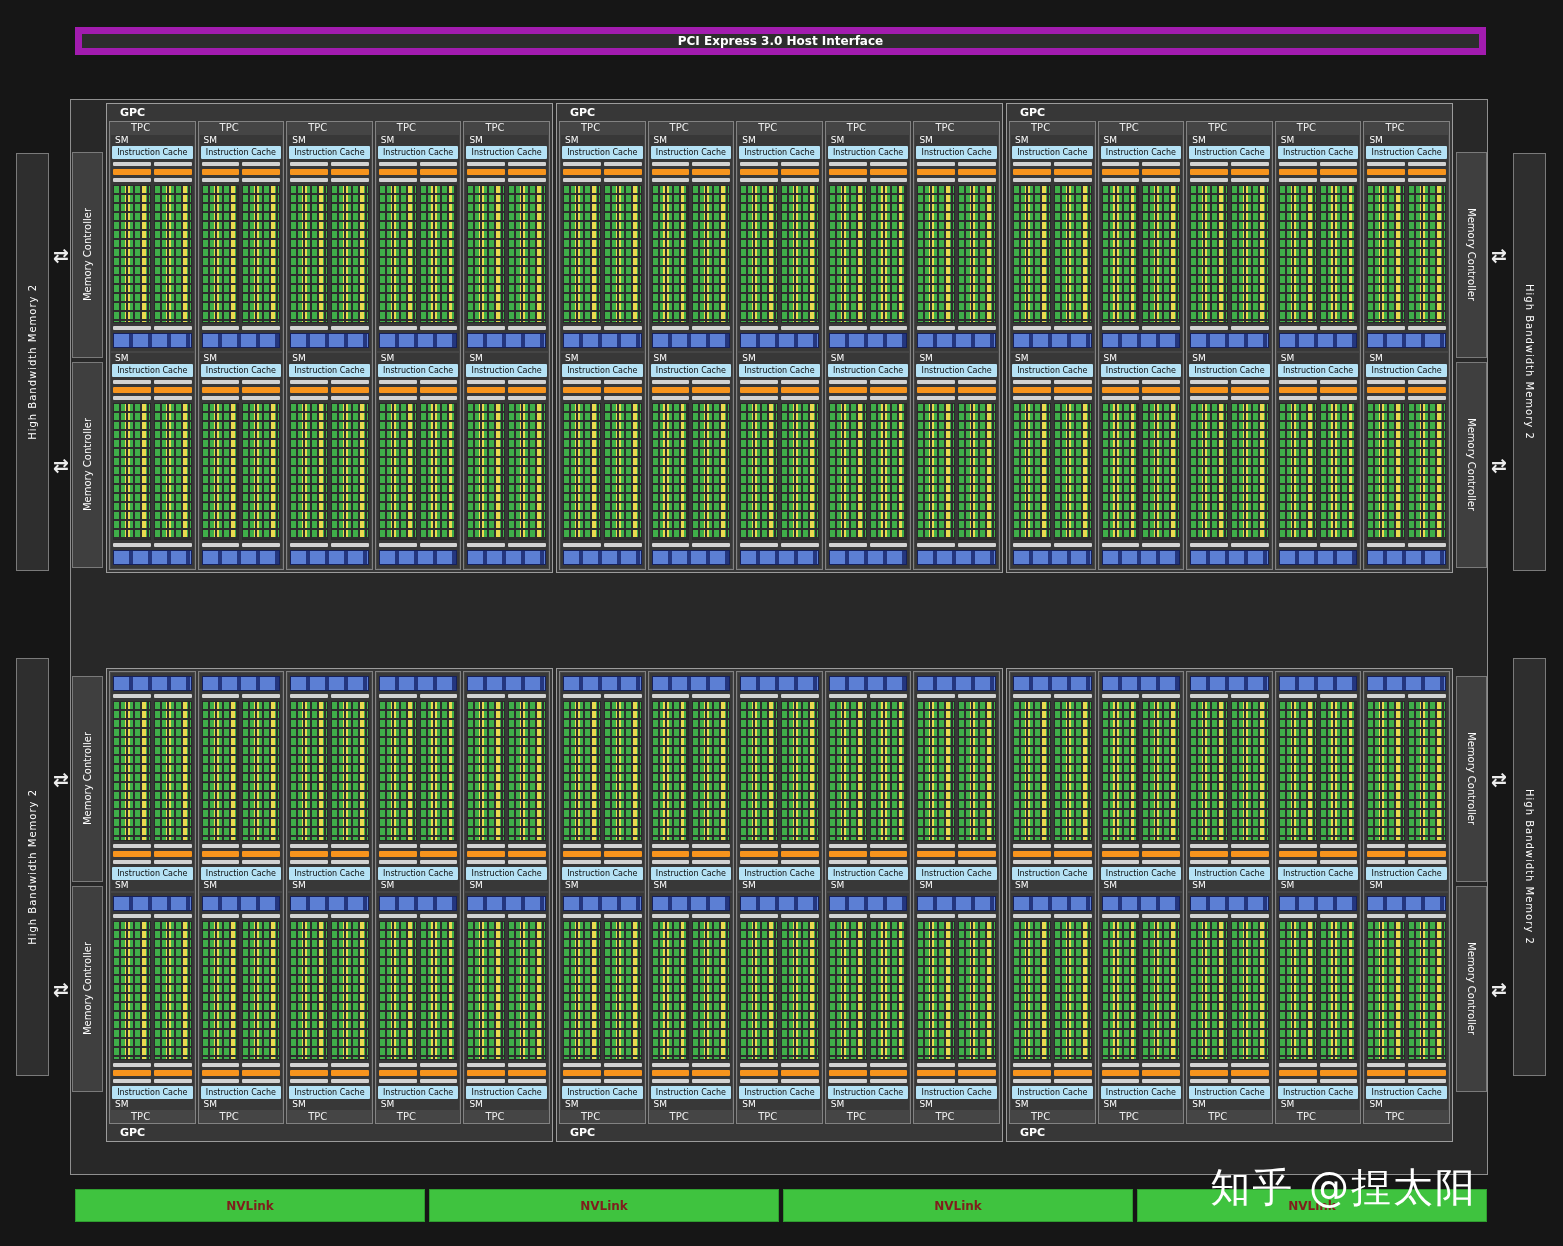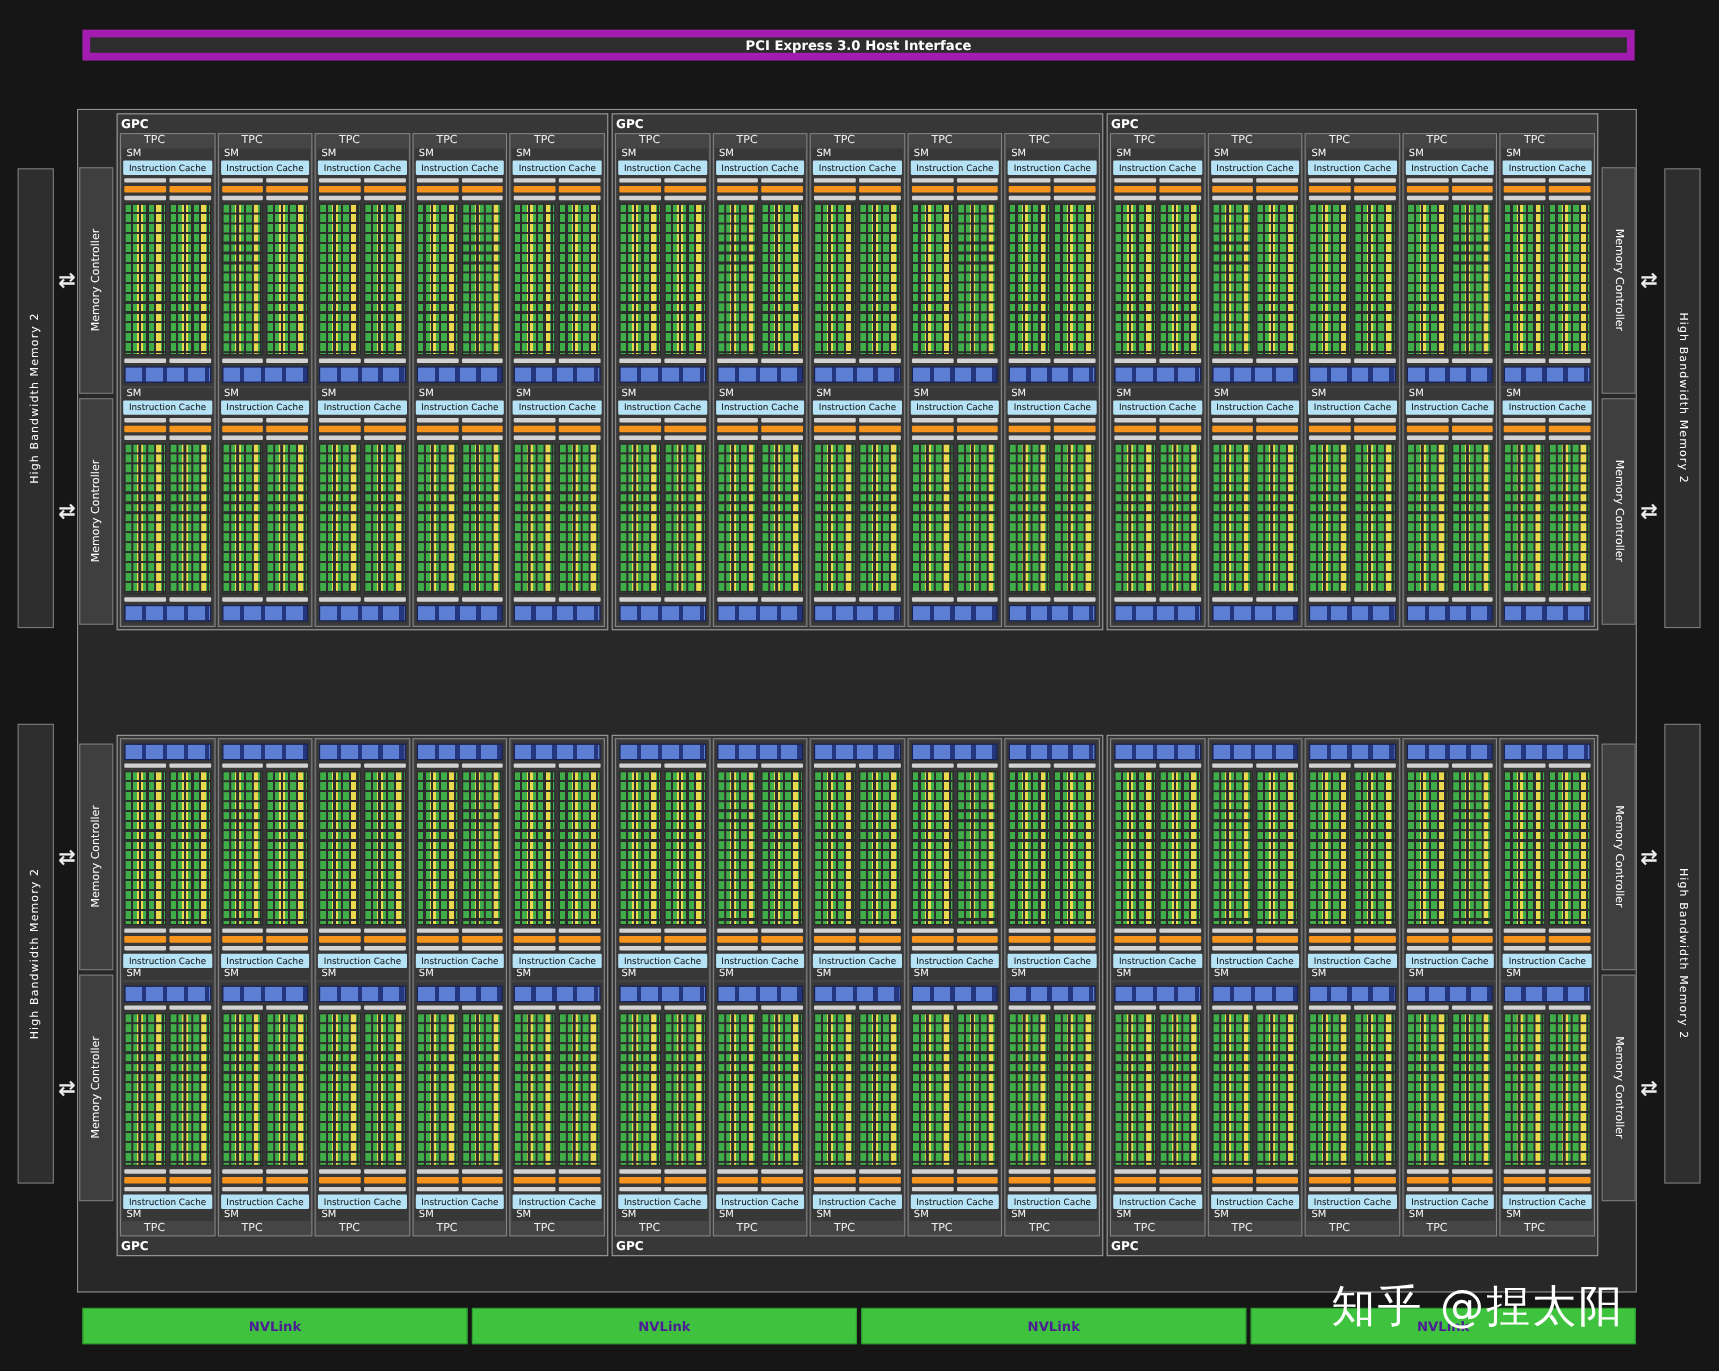--- a/index.html
+++ b/index.html
@@ -18,21 +18,21 @@
         border:1px solid #8f8f8f;box-sizing:border-box;}
 
   
   .gpcrow{position:absolute;left:106px;width:1347px;display:flex;gap:3px;}
   #gpc-row-top{top:103px;height:470px;}
   #gpc-row-bottom{top:668px;height:474px;}
 
   .gpc{flex:1;height:100%;background:#373737;border:1px solid #9c9c9c;display:flex;
        flex-direction:column;box-sizing:border-box;}
   .gpc.rev{flex-direction:column-reverse;}
-  .gpc-head{height:17px;line-height:17px;padding-left:3px;color:#fff;font-weight:bold;font-size:11px;flex:0 0 auto;}
+  .gpc-head{height:17px;line-height:17px;padding-left:13px;color:#fff;font-weight:bold;font-size:11px;flex:0 0 auto;}
   .tpc-row{flex:1;display:flex;gap:2px;padding:0 2px 2px;min-height:0;}
   .gpc.rev .tpc-row{padding:2px 2px 0;}
 
   .tpc{flex:1;background:#454545;border:1px solid #828282;display:flex;flex-direction:column;
        box-sizing:border-box;min-width:0;}
   .tpc.rev{flex-direction:column-reverse;}
   .tpc-head{height:12px;line-height:12px;font-size:10px;color:#eee;padding-left:21px;flex:0 0 auto;}
 
   .sm{flex:1;display:flex;flex-direction:column;margin:1px;background:#383838;min-height:0;}
   .sm.rev{flex-direction:column-reverse;}
@@ -61,21 +61,21 @@
   .sm.rev .texrow{margin:3px 2px 0;}
 
   
   #l2{position:absolute;left:106px;top:578px;width:1347px;height:84px;background:var(--l2-blue,#7fc8ec);
       border:1px solid #d6eefb;color:#15334d;font-weight:bold;font-size:13px;display:flex;
       align-items:center;justify-content:center;box-sizing:border-box;}
   #hub{position:absolute;left:72px;top:1147px;width:1414px;height:26px;background:var(--hub-gray,#a6a6a6);
        color:#fff;font-weight:bold;font-size:12px;display:flex;align-items:center;justify-content:center;
        border:1px solid #c4c4c4;box-sizing:border-box;}
   #nvlinks{position:absolute;left:75px;top:1189px;width:1412px;height:33px;display:flex;gap:4px;}
-  .nvlink{flex:1;background:var(--nvlink-green,#3fc33f);border:1px solid #2f9e2f;color:#4c1d95;
+  .nvlink{flex:1;background:var(--nvlink-green,#3fc33f);border:1px solid #2f9e2f;color:#7f1d1d;
           font-weight:bold;font-size:12px;display:flex;align-items:center;justify-content:center;
           box-sizing:border-box;}
 
   
   .hbm{position:absolute;width:33px;height:418px;background:#2e2e2e;border:1px solid #7a7a7a;
        color:#fff;font-size:10px;letter-spacing:1px;display:flex;align-items:center;justify-content:center;
        box-sizing:border-box;}
   .mc{position:absolute;width:31px;height:206px;background:#3f3f3f;border:1px solid #7a7a7a;
       color:#fff;font-size:10px;display:flex;align-items:center;justify-content:center;box-sizing:border-box;}
   .vup{writing-mode:vertical-rl;transform:rotate(180deg);white-space:nowrap;}

